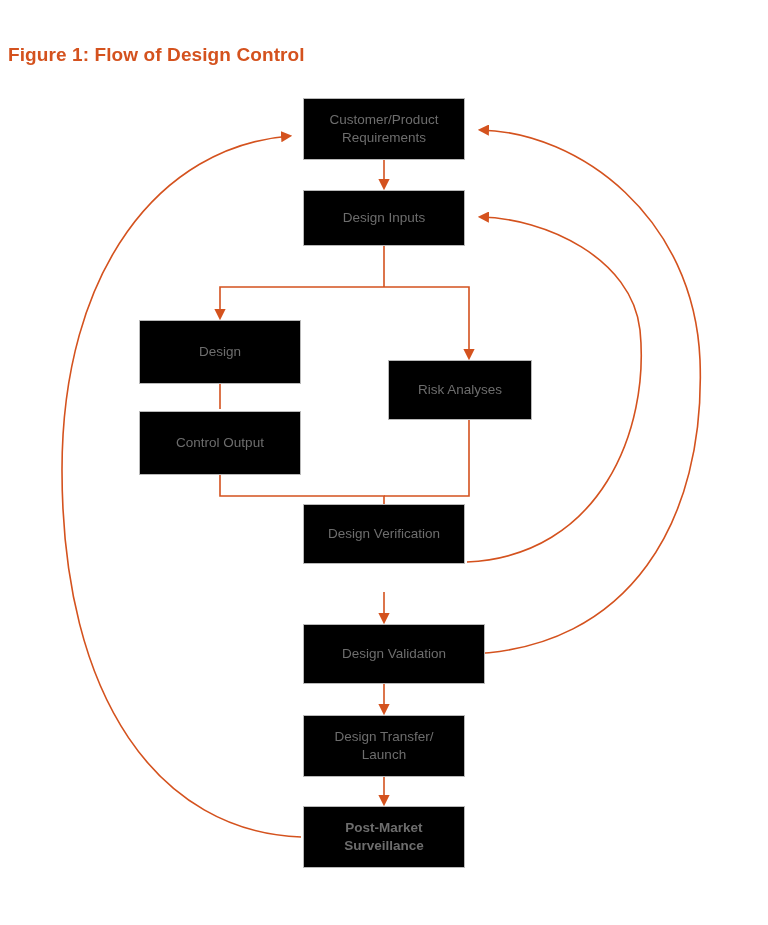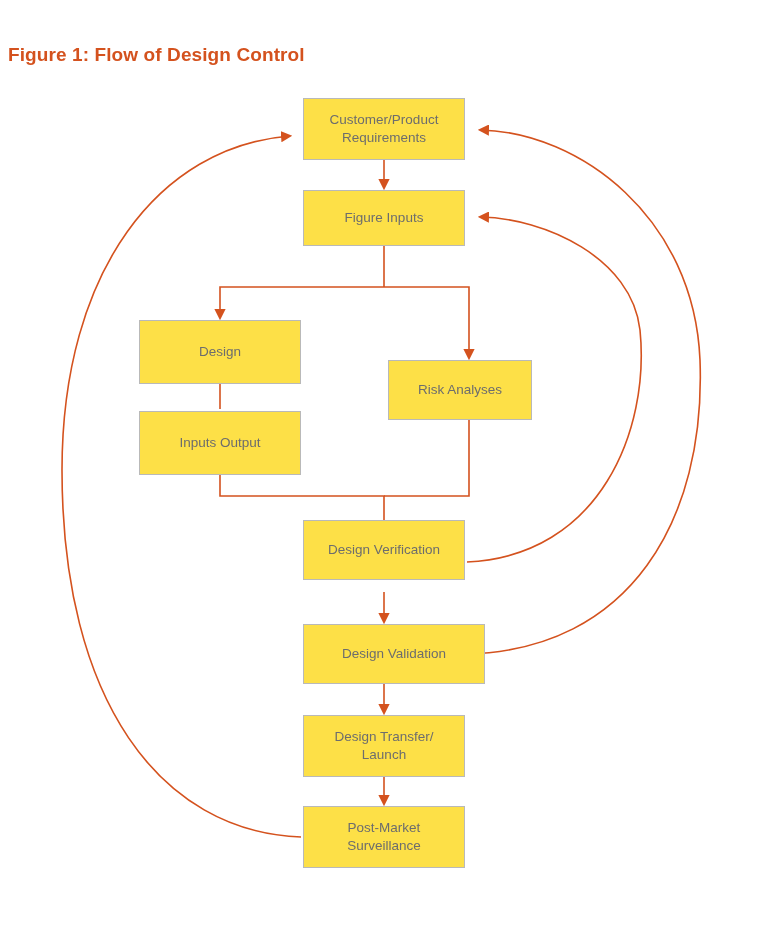--- a/index.html
+++ b/index.html
@@ -34,21 +34,21 @@
     position: absolute;
     top: 0;
     left: 0;
     width: 768px;
     height: 925px;
   }
   .node {
     position: absolute;
     box-sizing: border-box;
     border: 1px solid #b9b9b9;
-    background: #fde047;
+    background: #000000;
     color: #6d6d6d;
     font-size: 13.5px;
     line-height: 1.35;
     display: flex;
     align-items: center;
     justify-content: center;
     text-align: center;
     padding: 4px 6px;
   }
   .node span {
@@ -96,46 +96,46 @@
       <path d="M 301 837 C 160 832 62 700 62 470 C 62 270 160 146 290 136" marker-end="url(#arrow)"></path>
     </g>
   </svg>
 
   <div class="node" style="left:303px; top:98px; width:162px; height:62px;">
     <span>Customer/Product
 Requirements</span>
   </div>
 
   <div class="node" style="left:303px; top:190px; width:162px; height:56px;">
-    <span>Figure Inputs</span>
+    <span>Design Inputs</span>
   </div>
 
   <div class="node" style="left:139px; top:320px; width:162px; height:64px;text-align:right;">
     <span>Design</span>
   </div>
 
   <div class="node" style="left:388px; top:360px; width:144px; height:60px;">
     <span>Risk Analyses</span>
   </div>
 
   <div class="node" style="left:139px; top:411px; width:162px; height:64px;">
-    <span>Inputs Output</span>
+    <span>Control Output</span>
   </div>
 
-  <div class="node" style="left:303px; top:520px; width:162px; height:60px;">
+  <div class="node" style="left:303px; top:504px; width:162px; height:60px;">
     <span>Design Verification</span>
   </div>
 
   <div class="node" style="left:303px; top:624px; width:182px; height:60px;">
     <span>Design Validation</span>
   </div>
 
   <div class="node" style="left:303px; top:715px; width:162px; height:62px;">
     <span>Design Transfer/
 Launch</span>
   </div>
 
-  <div class="node" style="left:303px; top:806px; width:162px; height:62px;">
+  <div class="node" style="left:303px; top:806px; width:162px; height:62px;font-weight:bold;">
     <span>Post-Market
 Surveillance</span>
   </div>
 
 </div>
 
 </body></html>

